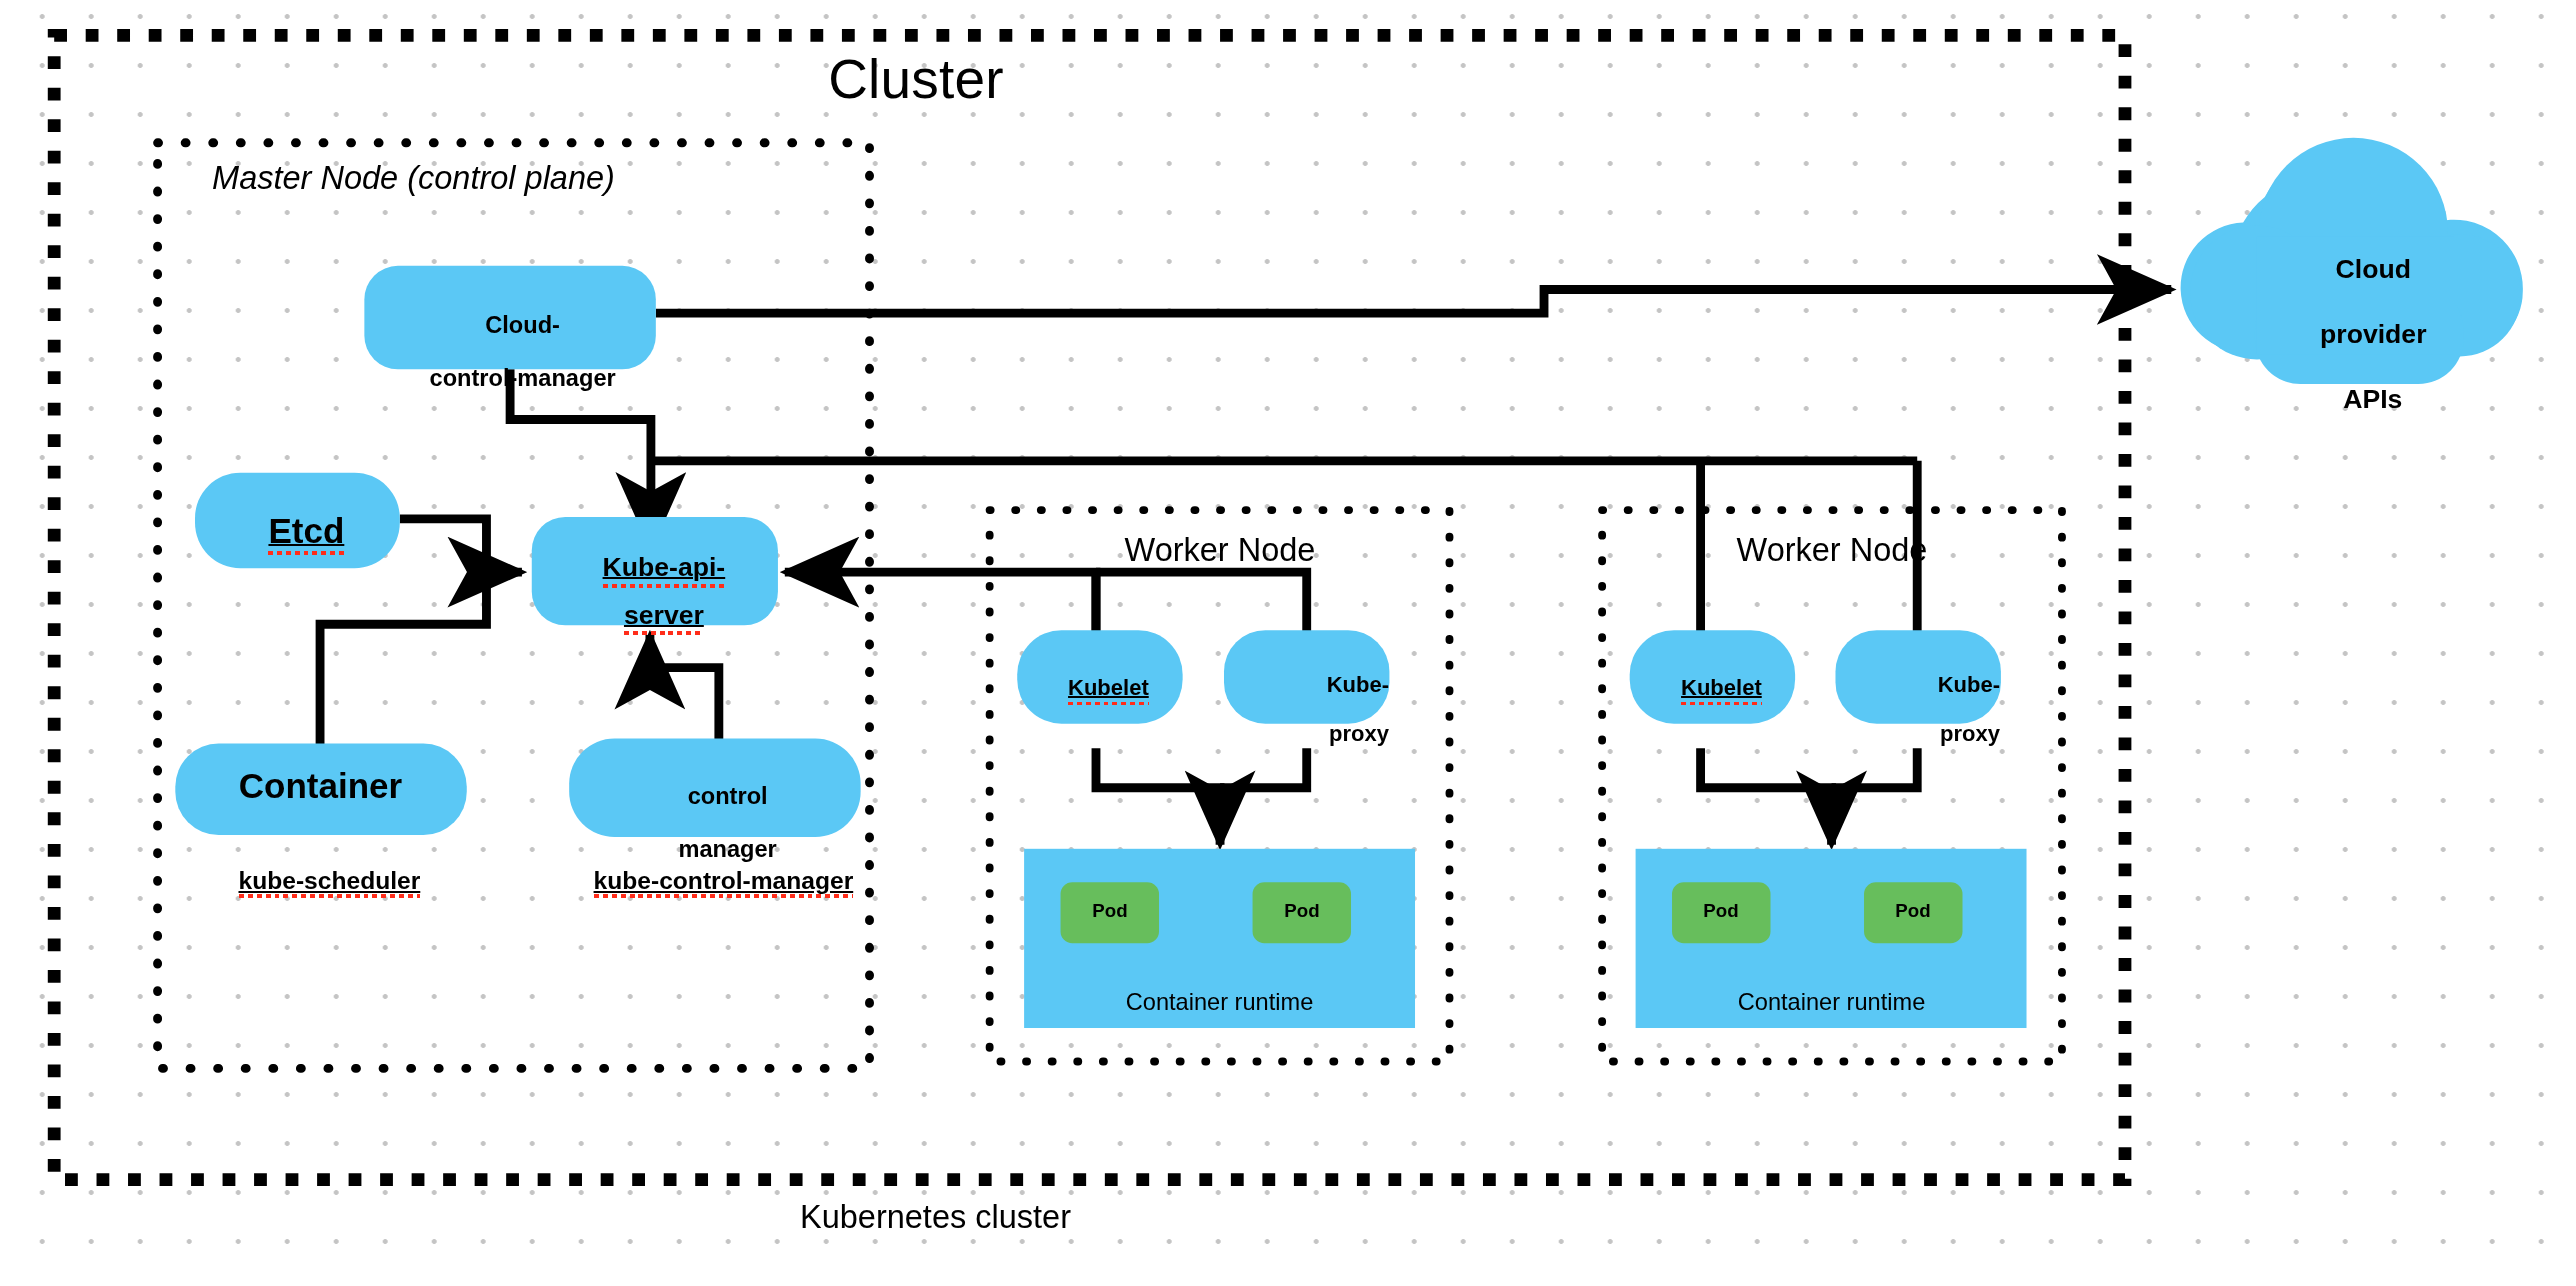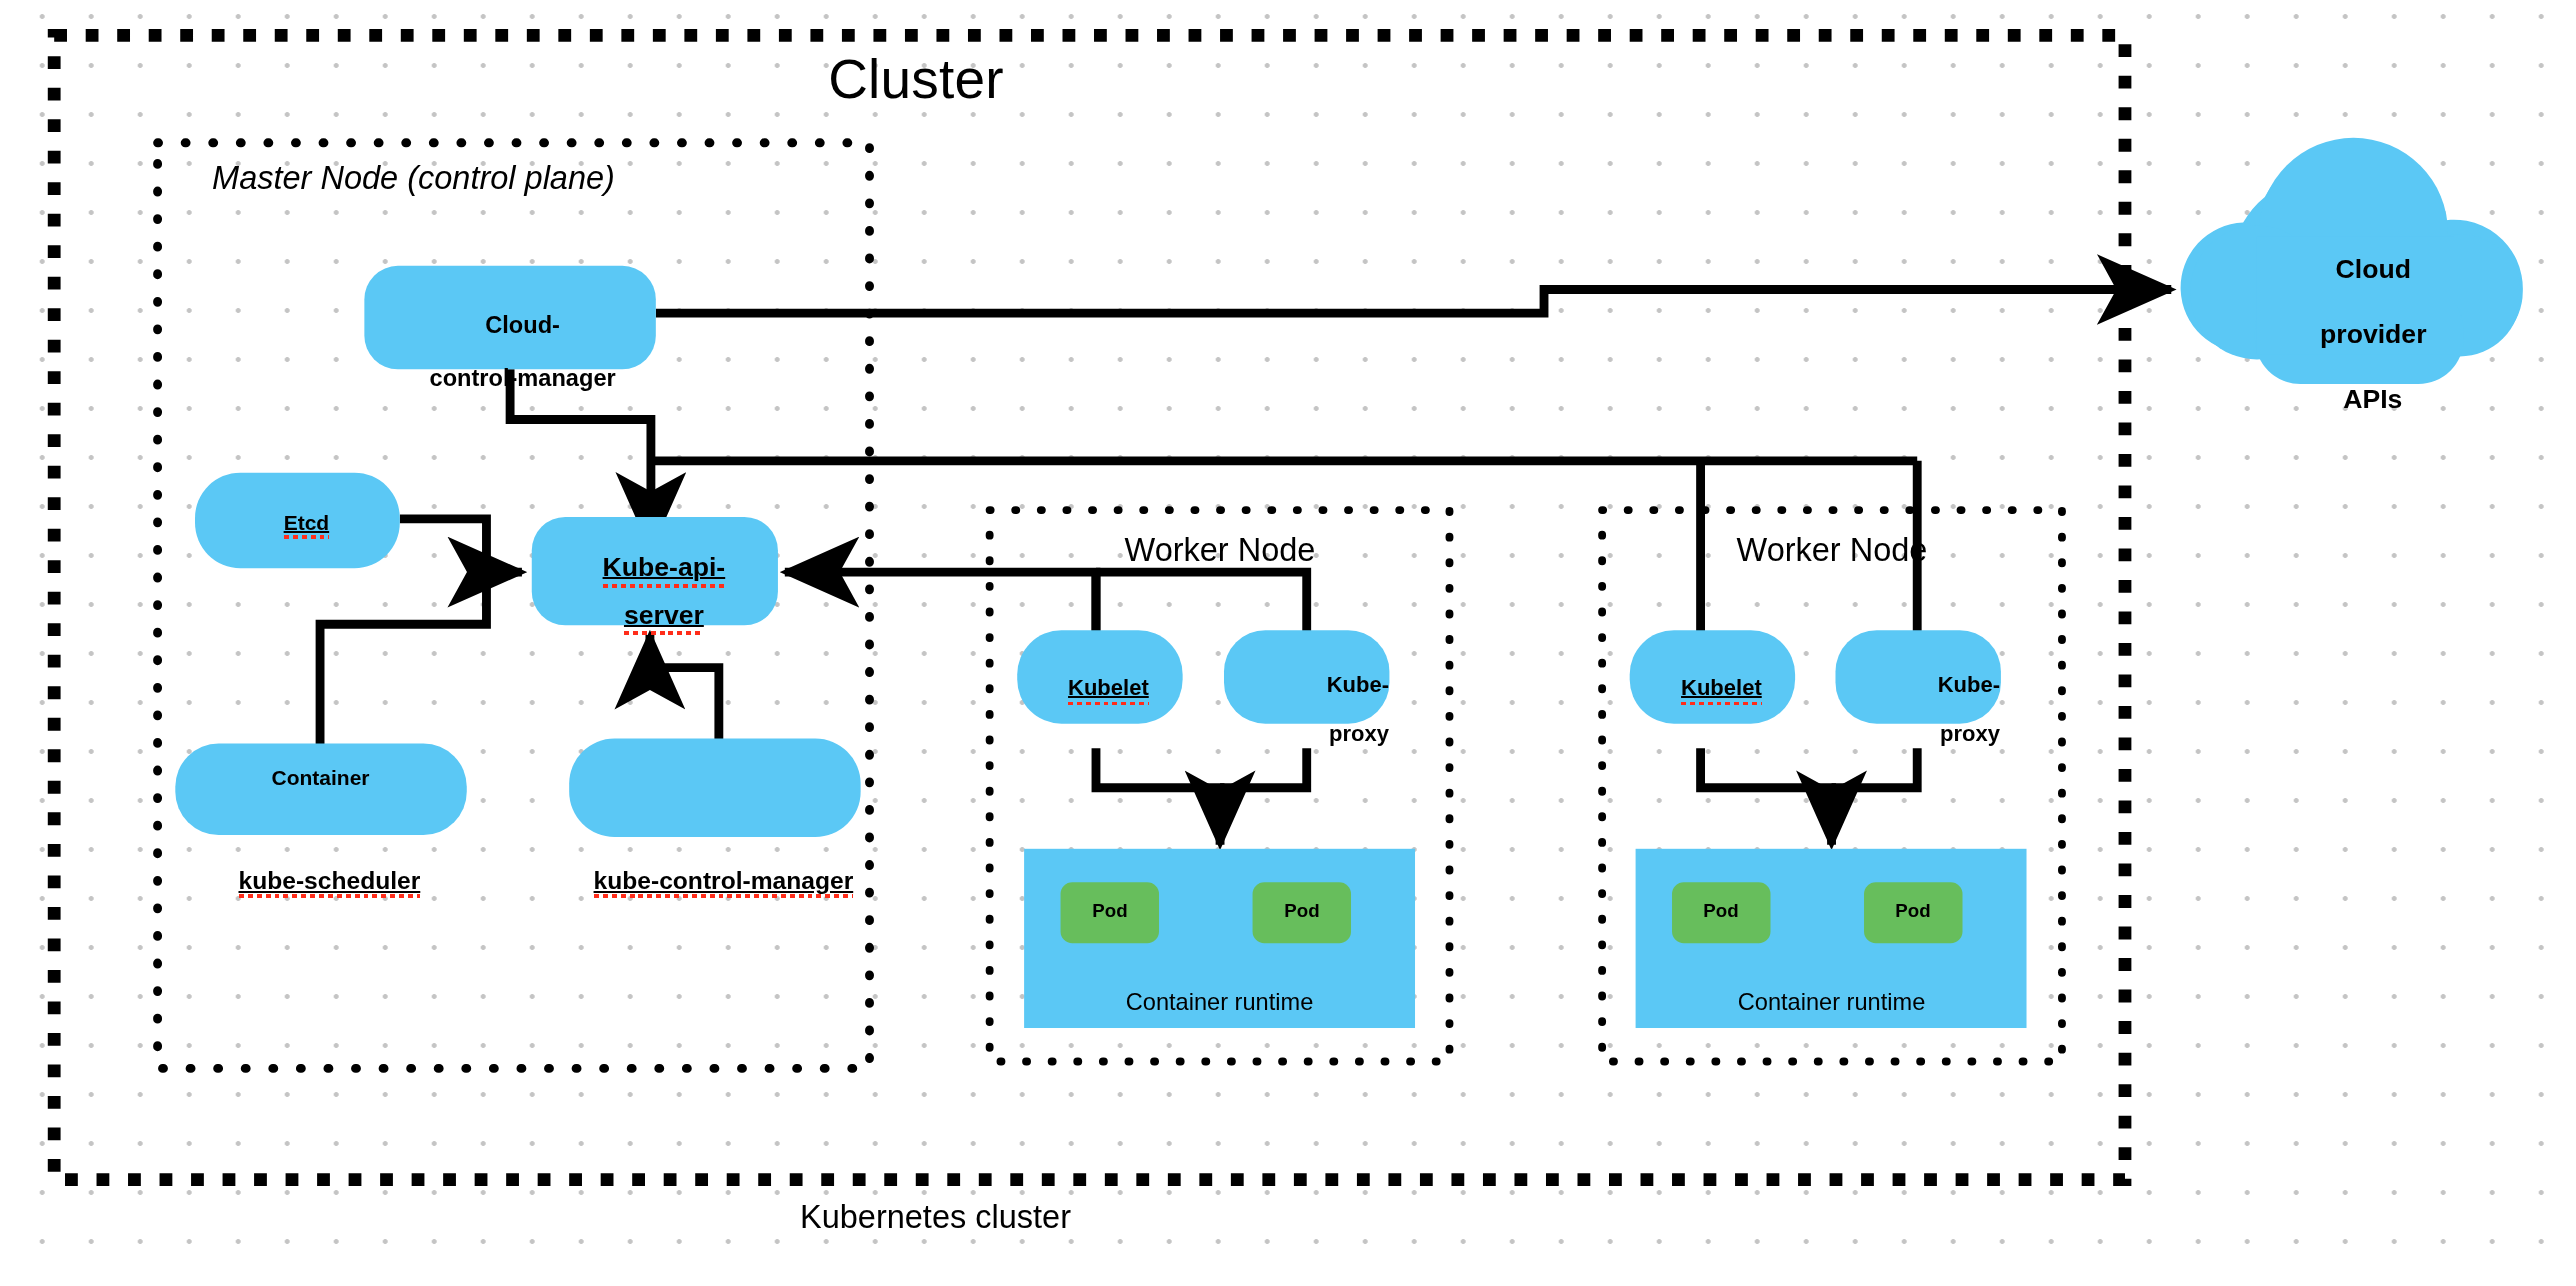--- a/index.html
+++ b/index.html
@@ -47,21 +47,21 @@
   
   .group-title {
     font-size: 32.5px;
     font-weight: 400;
   }
   
   .node-text {
     font-weight: 700;
     color: #000000;
   }
-  .node-text.sz-big   { font-size: 21px; }
+  .node-text.sz-big   { font-size: 35px; }
   .node-text.sz-mid   { font-size: 26.6px; }
   .node-text.sz-small { font-size: 23.6px; }
   .node-text.sz-tiny  { font-size: 22px; text-align: right; }
   .node-text.sz-pod   { font-size: 18.7px; }
   
   .sub-caption {
     font-size: 24.6px;
     font-weight: 700;
     text-decoration: underline;
     text-underline-offset: 2px;
@@ -216,20 +216,24 @@
     <span class="node-text sz-mid spell">Kube-api-</span><br>
     <span class="node-text sz-mid spell">server</span>
   </div>
 
   <div class="lbl node-text sz-big" style="left:175px; top:766px; width:291px;">Container</div>
 
   <div class="lbl" style="left:175px; top:849px; width:291px;">
     <span class="sub-caption spell-plain">kube-scheduler</span>
   </div>
 
+  <div class="lbl node-text sz-small" style="left:569px; top:757px; width:291px;">
+    <span>control</span><br>
+    <span>manager</span>
+  </div>
 
   <div class="lbl" style="left:569px; top:849px; width:291px;">
     <span class="sub-caption spell-plain">kube-control-manager</span>
   </div>
 
   <div class="lbl group-title" style="left:990px; top:532px; width:460px;">Worker Node</div>
 
   <div class="lbl" style="left:1017px; top:658px; width:165px;">
     <span class="node-text sz-tiny spell">Kubelet</span>
   </div>

